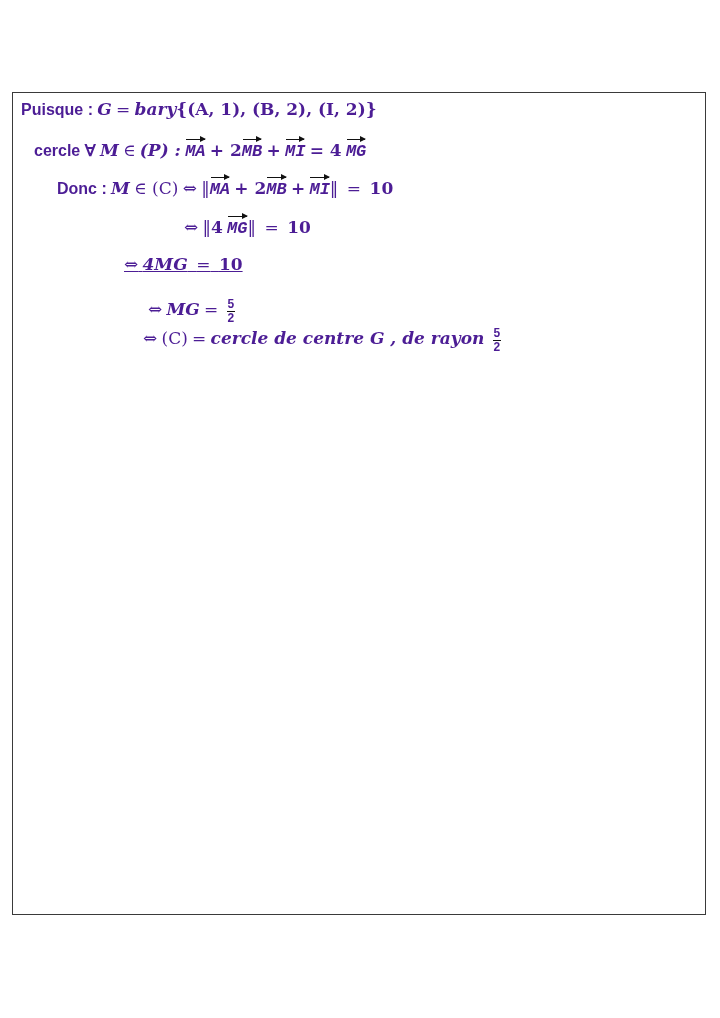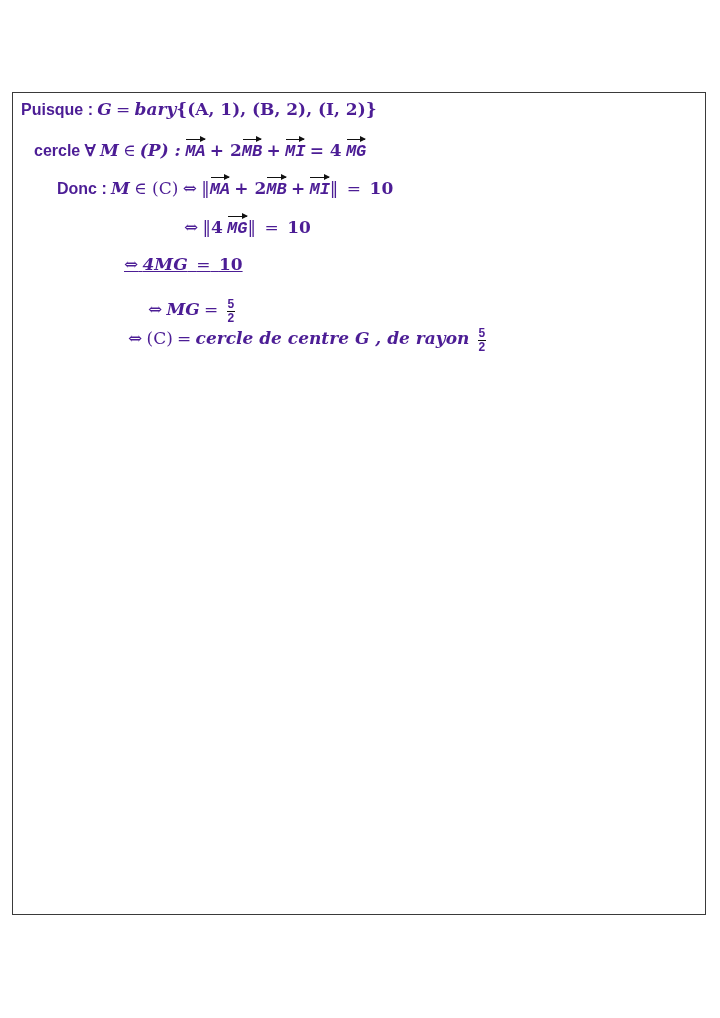--- a/index.html
+++ b/index.html
@@ -82,21 +82,21 @@
 <div class="line" style="left:148px; top:278px; line-height:30px;margin-top:16px;">
   <span class="op">⇔</span>
   <span class="m">MG</span>
   <span class="op">=</span>
   <span class="frac">
     <span class="num">5</span>
     <span class="den">2</span>
   </span>
 </div>
 
-<div class="line" style="left:128px; top:323px; line-height:30px;">
+<div class="line" style="left:143px; top:323px; line-height:30px;">
   <span class="op">⇔</span>
   <span class="op">(C)</span>
   <span class="op">=</span>
   <span class="m">cercle de centre G , de rayon</span>
   <span class="frac">
     <span class="num">5</span>
     <span class="den">2</span>
   </span>
 </div>
 

